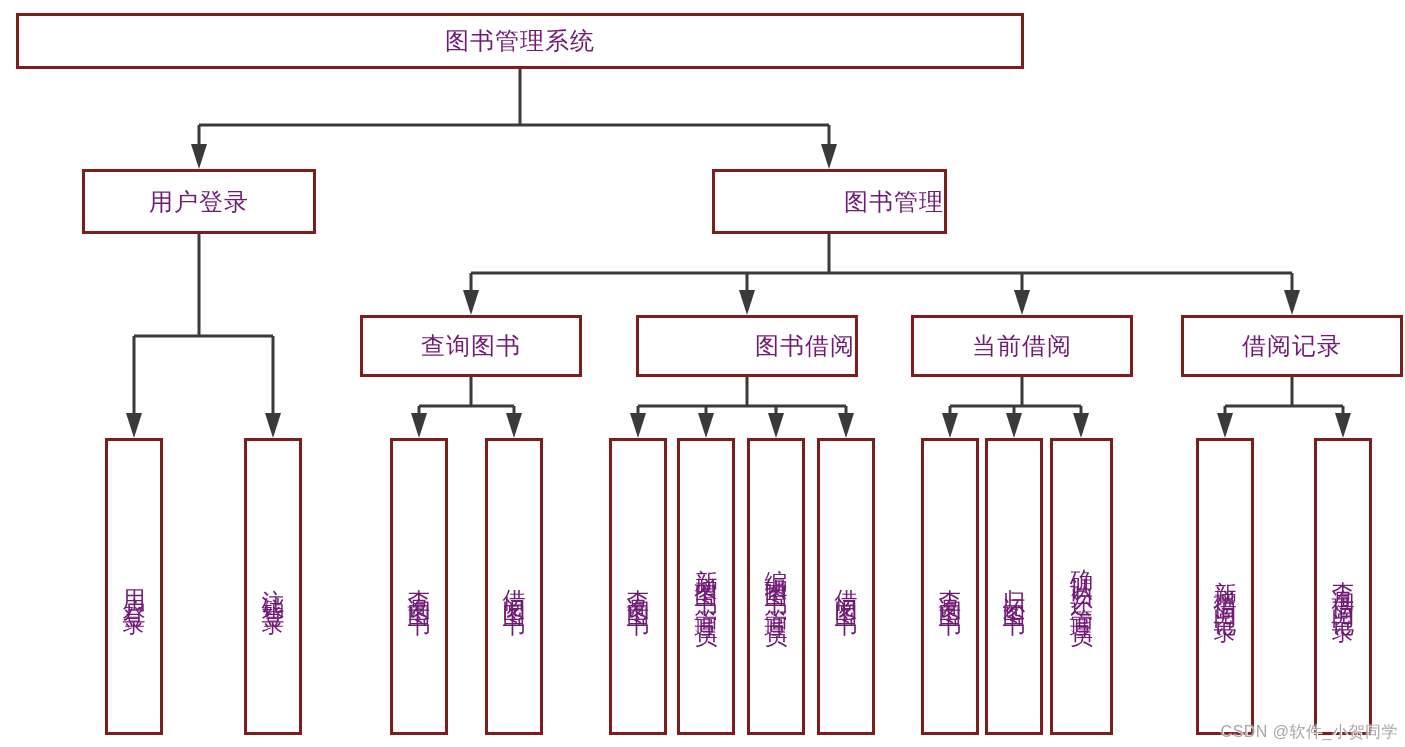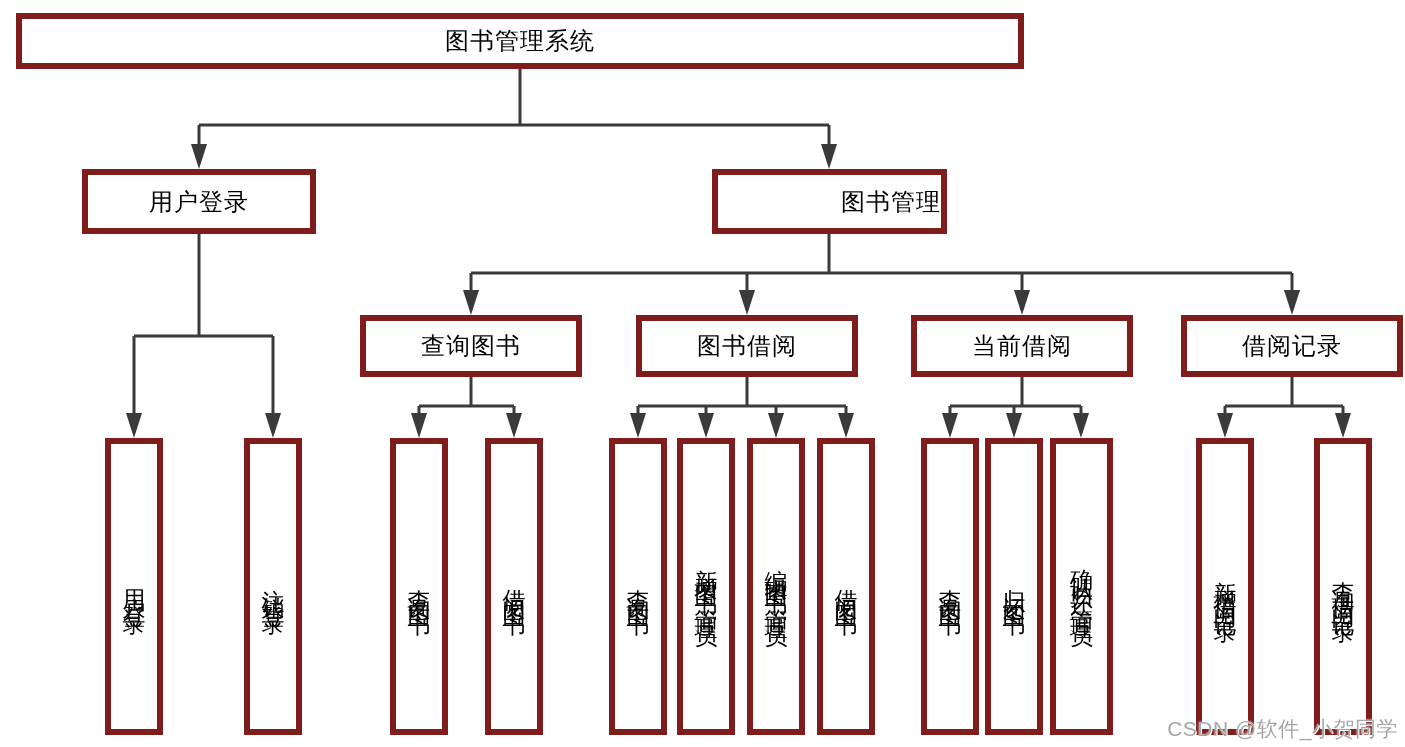--- a/index.html
+++ b/index.html
@@ -10,62 +10,62 @@
     font-family:"Liberation Sans", sans-serif;
     overflow:hidden;
   }
   #connector-layer{
     position:absolute;left:0;top:0;width:1405px;height:747px;
     pointer-events:none;
   }
   .box{
     position:absolute;
     background:#ffffff;
-    border:6px solid #7f1d1d;
+    border:3px solid #7f1d1d;
     box-sizing:border-box;
     display:flex;align-items:center;justify-content:center;
-    color:#000000;
+    color:#701a75;
     font-size:24px;
     letter-spacing:1px;
     z-index:2;
   }
   .vbox span{
     writing-mode:vertical-rl;
     text-orientation:mixed;
     font-size:23px;
     letter-spacing:8px;
     line-height:1;
     white-space:nowrap;
   }
   
   #node-root            {left:16px;  top:13px;  width:1008px; height:56px;}
   #node-user-login      {left:82px;  top:169px; width:234px;  height:65px;}
   #node-book-mgmt       {left:712px; top:169px; width:235px;  height:65px;justify-content:flex-end;}
   #node-new-books       {left:360px; top:315px; width:222px;  height:62px;}
-  #node-book-borrow     {left:636px; top:315px; width:222px;  height:62px;}
+  #node-book-borrow     {left:636px; top:315px; width:222px;  height:62px;justify-content:flex-end;}
   #node-current-borrow  {left:911px; top:315px; width:222px;  height:62px;}
   #node-borrow-records  {left:1181px;top:315px; width:222px;  height:62px;}
   .leaf{top:438px;width:58px;height:297px;}
   #leaf-user-login      {left:105px;}
   #leaf-logout          {left:244px;}
   #leaf-rec-query       {left:390px;}
   #leaf-rec-borrow      {left:485px;}
   #leaf-bb-query        {left:609px;}
   #leaf-bb-add          {left:677px;}
   #leaf-bb-edit         {left:747px;}
   #leaf-bb-borrow       {left:817px;}
   #leaf-cb-query        {left:921px;}
   #leaf-cb-return       {left:985px;}
   #leaf-cb-confirm      {left:1050px;width:63px;}
   #leaf-br-add          {left:1196px;}
   #leaf-br-query        {left:1314px;}
   #watermark{
     position:absolute;
     right:7px;bottom:4px;
-    font-size:21px;
+    font-size:16px;
     color:#a6a6a6;
     text-shadow:0 0 2px #ffffff, 1px 1px 0 #ffffff;
     z-index:5;
     letter-spacing:0.5px;
     margin-left:36px;
   }
 </style>
 </head>
 <body>
 

